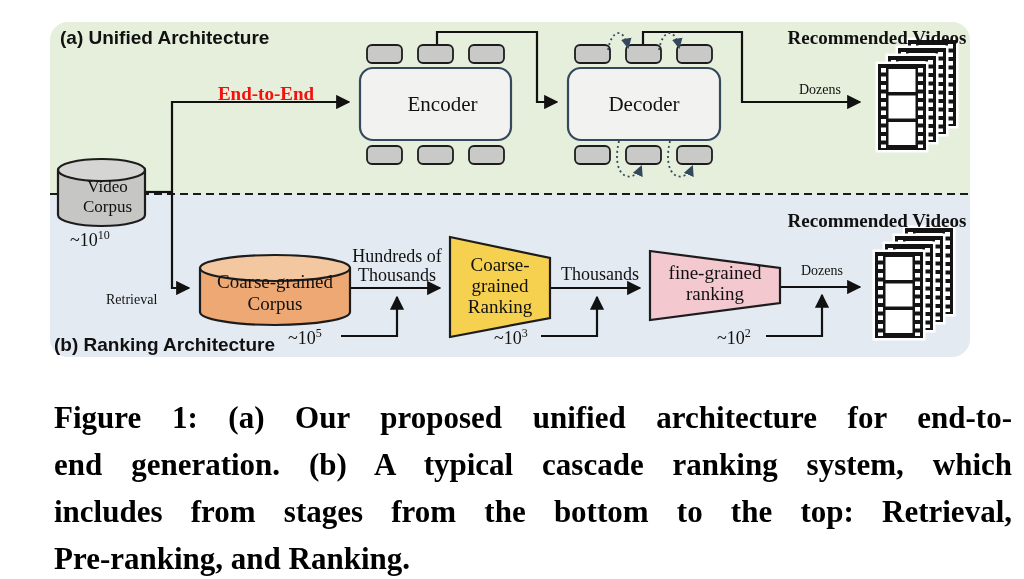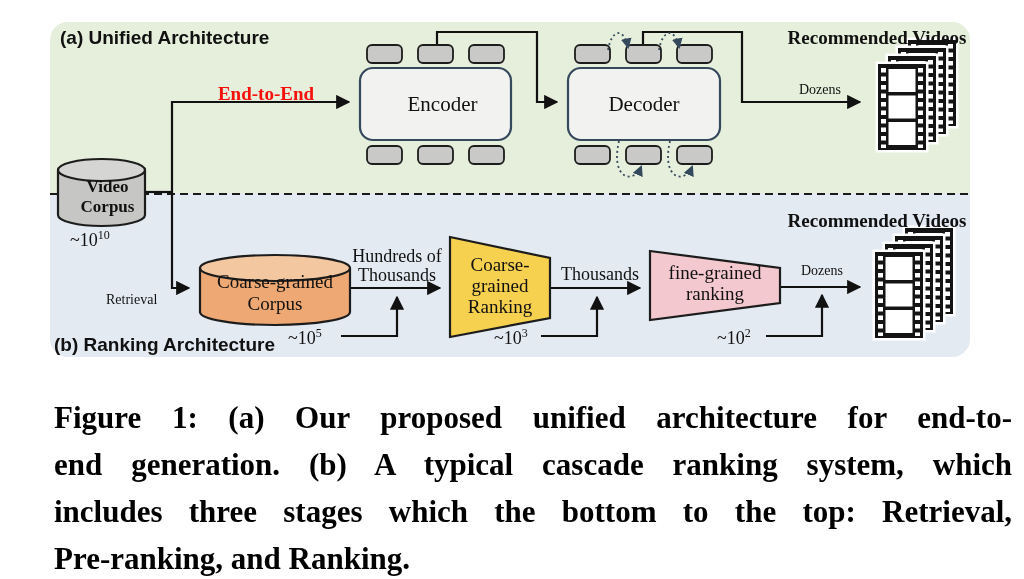--- a/index.html
+++ b/index.html
@@ -127,21 +127,21 @@
   <div class="txt red center" style="left:190px;top:84px;width:152px;">
     <div>End-to-End</div>
   </div>
 
   <div class="txt box-label" style="left:360px;top:68px;width:165px;height:72px;">Encoder</div>
   <div class="txt box-label" style="left:568px;top:68px;width:152px;height:72px;">Decoder</div>
 
   <div class="txt bold-serif center" style="left:782px;top:27px;width:190px;">Recommended Videos</div>
   <div class="txt serif-label center" style="left:780px;top:82px;width:80px;">Dozens</div>
 
-  <div class="txt cyl-label center" style="left:58px;top:177px;width:99px;font-weight:bold;">
+  <div class="txt cyl-label center" style="left:58px;top:177px;width:99px;">
     <div>Video</div>
     <div>Corpus</div>
   </div>
   <div class="txt count" style="left:70px;top:228px;">
     <span>~10</span><sup>10</sup>
   </div>
 
   <div class="txt serif-label" style="left:106px;top:292px;">Retrieval</div>
 
   <div class="txt sans-bold" style="left:54px;top:334px;">(b) Ranking Architecture</div>
@@ -177,17 +177,17 @@
   <div class="txt count" style="left:717px;top:326px;font-family:Liberation Serif, serif;">
     <span>~10</span><sup>2</sup>
   </div>
 
   <div class="txt serif-label center" style="left:782px;top:263px;width:80px;">Dozens</div>
   <div class="txt bold-serif center" style="left:782px;top:210px;width:190px;">Recommended Videos</div>
 
   <div class="caption">
     <div class="just">Figure 1: (a) Our proposed unified architecture for end-to-</div>
     <div class="just">end generation. (b) A typical cascade ranking system, which</div>
-    <div class="just">includes three stages which the bottom to the top: Retrieval,</div>
+    <div class="just">includes from stages from the bottom to the top: Retrieval,</div>
     <div>Pre-ranking, and Ranking.</div>
   </div>
 
 </div>
 
 </body></html>

